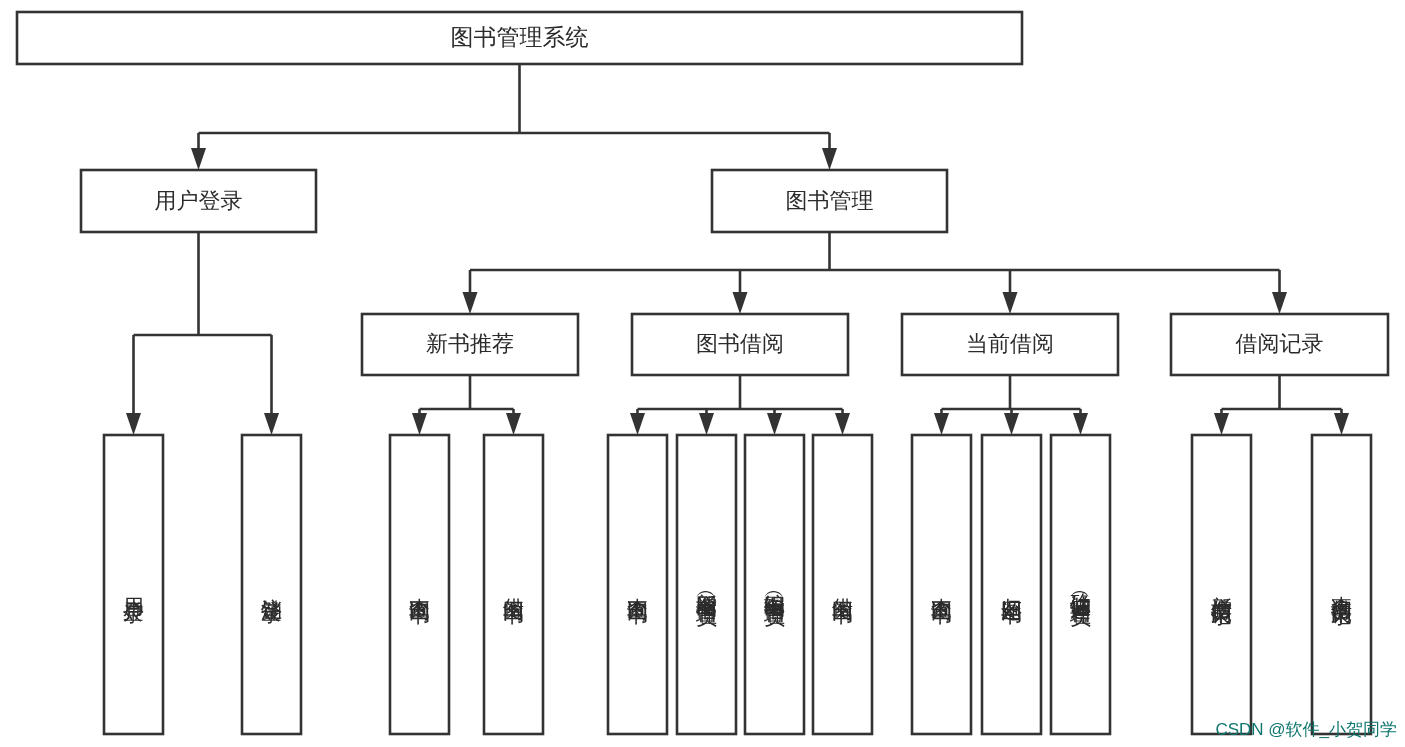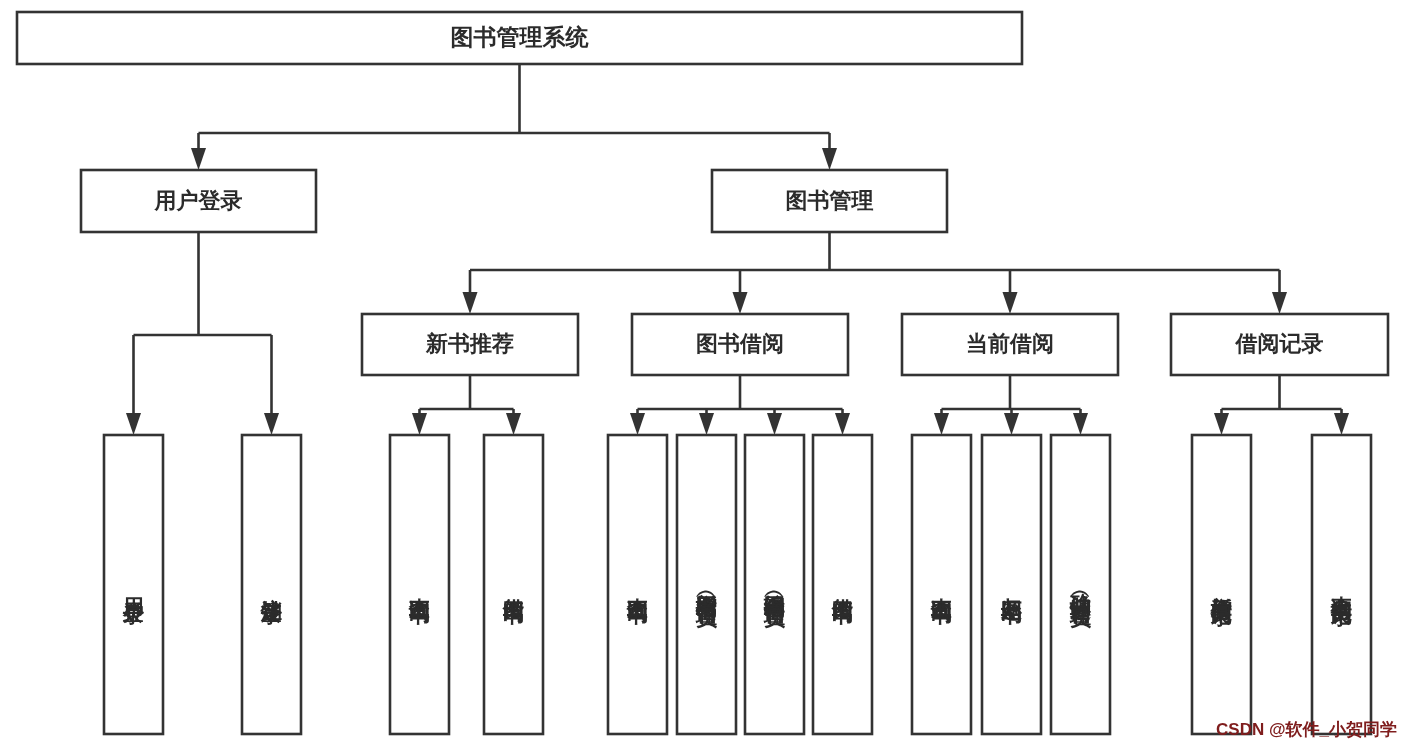--- a/index.html
+++ b/index.html
@@ -10,21 +10,20 @@
   }
   body {
     font-family: "Liberation Sans", "DejaVu Sans", sans-serif;
   }
   #diagram-root {
     position: relative;
     width: 1405px;
     height: 747px;
     background: #ffffff;
     overflow: hidden;
-    font-weight: bold;
   }
   svg.diagram-canvas {
     position: absolute;
     left: 0;
     top: 0;
     width: 1405px;
     height: 747px;
     display: block;
   }
   .node-box {
@@ -69,21 +68,21 @@
     letter-spacing: 2px;
     white-space: nowrap;
     text-align: center;
   }
   .watermark {
     position: absolute;
     right: 8px;
     bottom: 6px;
     font-family: "Liberation Sans", "DejaVu Sans", sans-serif;
     font-size: 17px;
-    color: #7f1d1d;
+    color: #0f766e;
     white-space: nowrap;
     pointer-events: none;
   }
 </style>
 </head>
 <body>
 
 <div id="diagram-root">
   <svg class="diagram-canvas" viewBox="0 0 1405 747">
     <g id="edges-layer">

